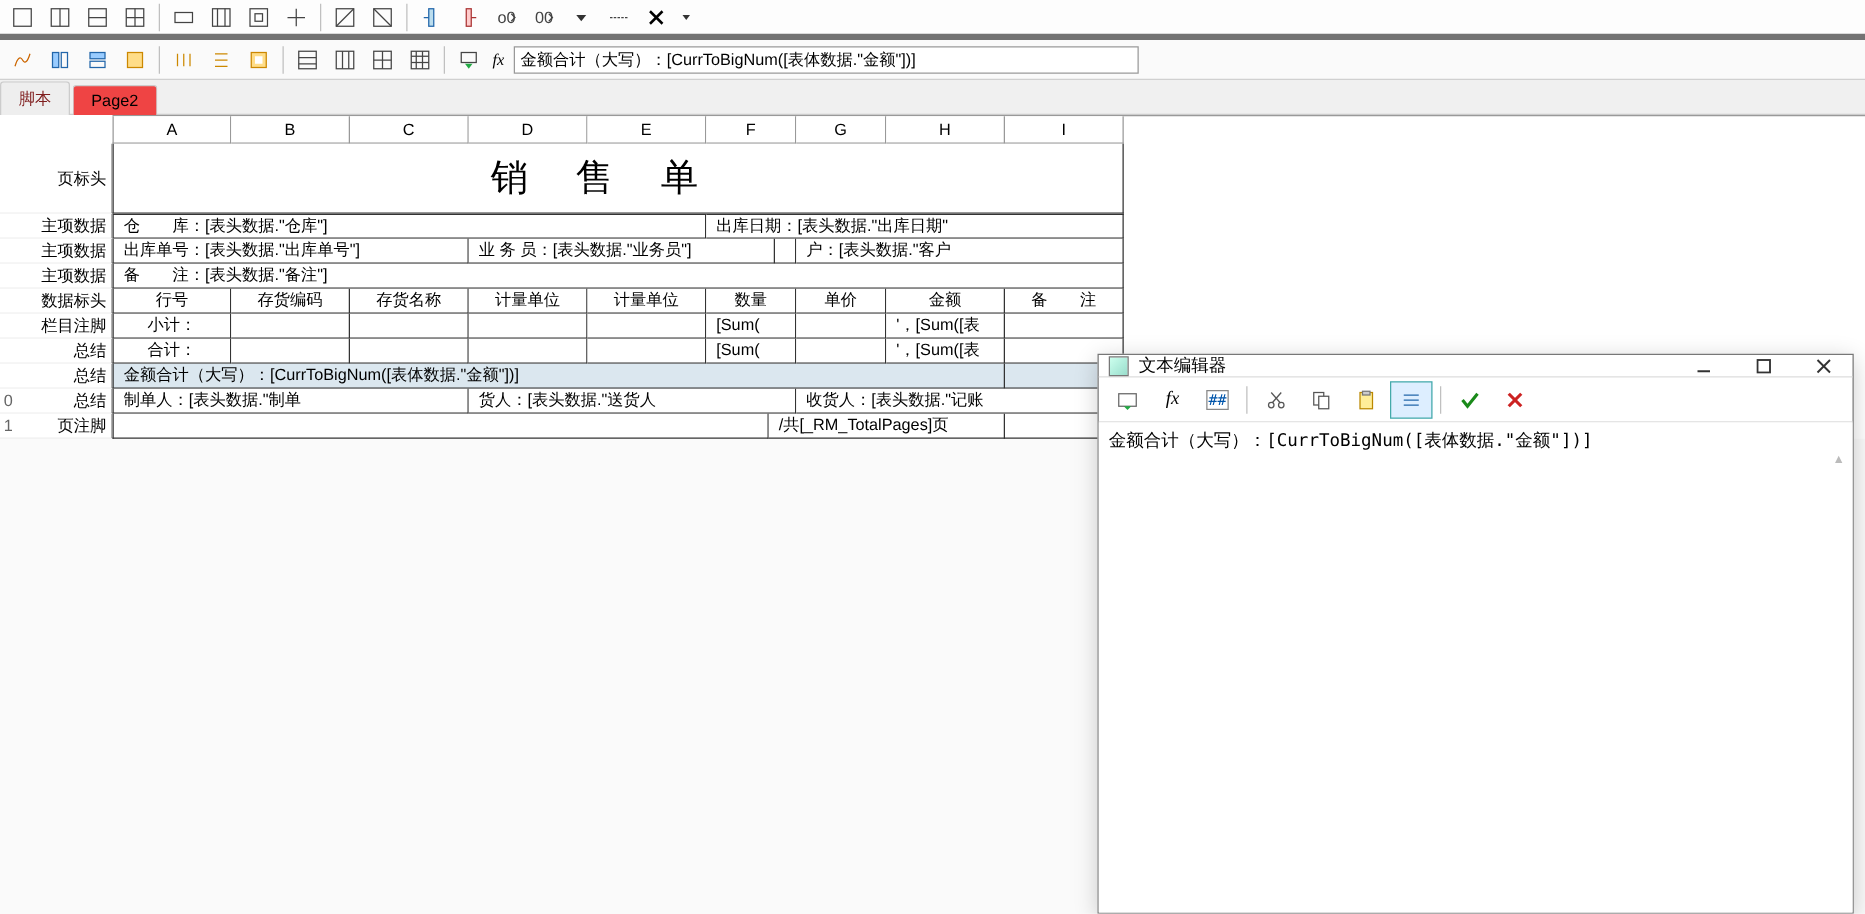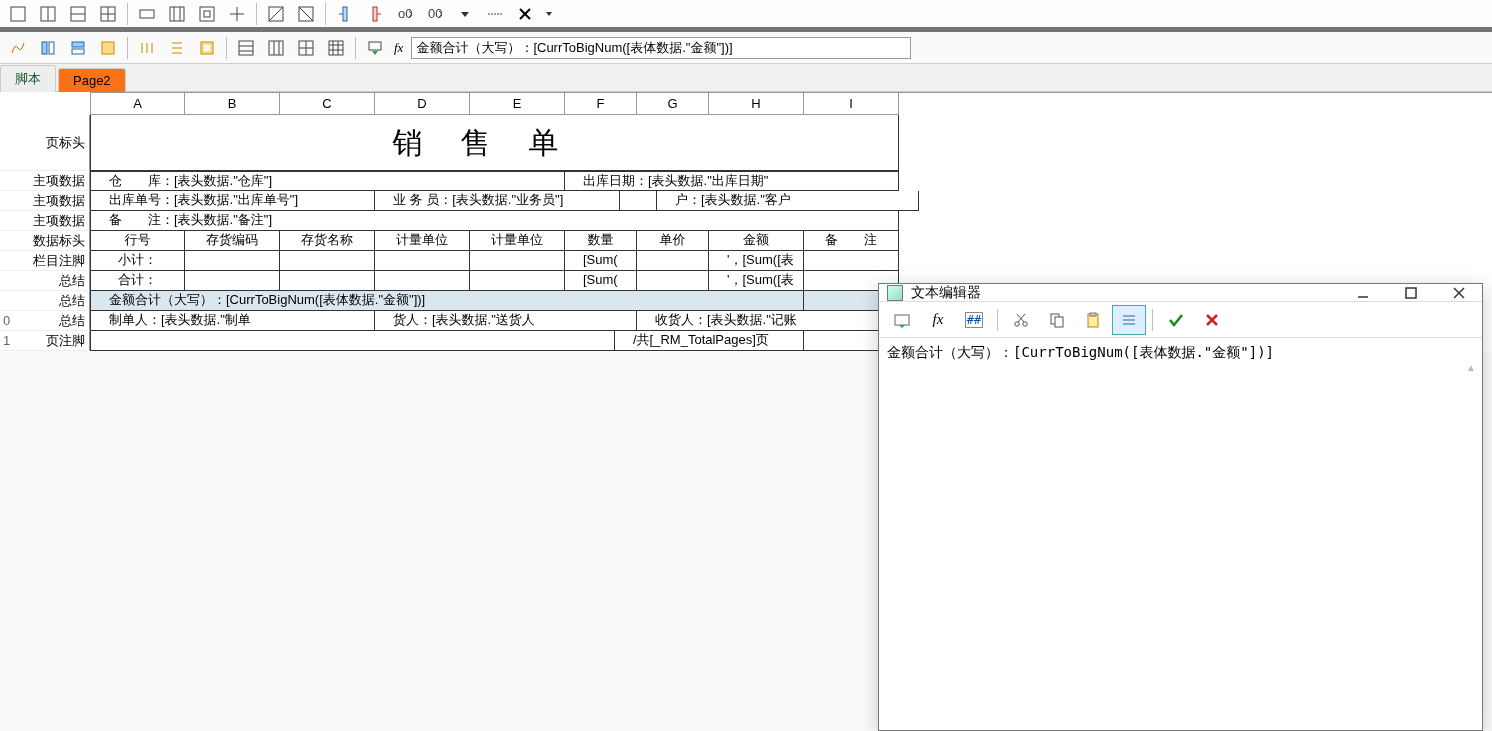--- a/index.html
+++ b/index.html
@@ -15,31 +15,31 @@
 
 
 .section-dd { border: 1px solid #999; background: #fff; height: 22px; width: 215px; padding: 1px 4px; font-size: 13px; margin-left: 2px; }
 
 
 .formula-bar { display: flex; align-items: center; height: 32px; border-bottom: 1px solid #d0d0d0; padding: 0 3px; }
 .formula-input { flex: 0 0 500px; height: 22px; border: 1px solid #999; background: #fff; padding: 2px 4px; font-size: 13px; margin-left: 4px; }
 
 
 .tabs { display: flex; align-items: flex-end; height: 28px; background: #f0f0f0; border-bottom: 1px solid #ccc; }
-.tab { padding: 4px 14px; border: 1px solid #ccc; border-bottom: none; background: #f97316; border-radius: 3px 3px 0 0; margin-right: 2px; position: relative; bottom: -1px; font-size: 13px; cursor: pointer; }
-.tab.inactive { background: #eee; color: #14532d; }
+.tab { padding: 4px 14px; border: 1px solid #ccc; border-bottom: none; background: #ef4444; border-radius: 3px 3px 0 0; margin-right: 2px; position: relative; bottom: -1px; font-size: 13px; cursor: pointer; }
+.tab.inactive { background: #eee; color: #7f1d1d; }
 
 
 .grid-area { position: relative; background: #fff; }
 .col-headers { display: flex; margin-left: 90px; border-top: 1px solid #999; }
 .col-h { border-right: 1px solid #999; border-bottom: 1px solid #999; text-align: center; height: 22px; line-height: 22px; background: #fff; font-size: 13px; }
 .col-h.first { border-left: 1px solid #999; }
 .row { display: flex; }
 .row-label { width: 90px; text-align: right; padding-right: 4px; border-right: 1px solid #999; border-bottom: 1px solid #eee; font-size: 13px; height: 20px; line-height: 20px; background: #fff; }
-.cell { border-right: 1px solid #333; border-bottom: 1px solid #333; height: 20px; line-height: 18px; padding: 0 18px; font-size: 13px; overflow: hidden; white-space: nowrap; background:#fff; }
+.cell { border-right: 1px solid #333; border-bottom: 1px solid #333; height: 20px; line-height: 18px; padding: 0 8px; font-size: 13px; overflow: hidden; white-space: nowrap; background:#fff; }
 .cell.bt { border-top: 1px solid #333; }
 .cell.bl { border-left: 1px solid #333; }
 .row-tall .cell, .row-tall .row-label { height: 56px; line-height: 56px; }
 .title-cell { font-size: 30px; letter-spacing: 38px; text-align: center; font-family: "SimSun", serif; }
 .cell.center { text-align: center; }
 .cell.highlight { background: #dbe7ef; }
 
 
 .cA { width: 95px; }
 .cB { width: 95px; }

